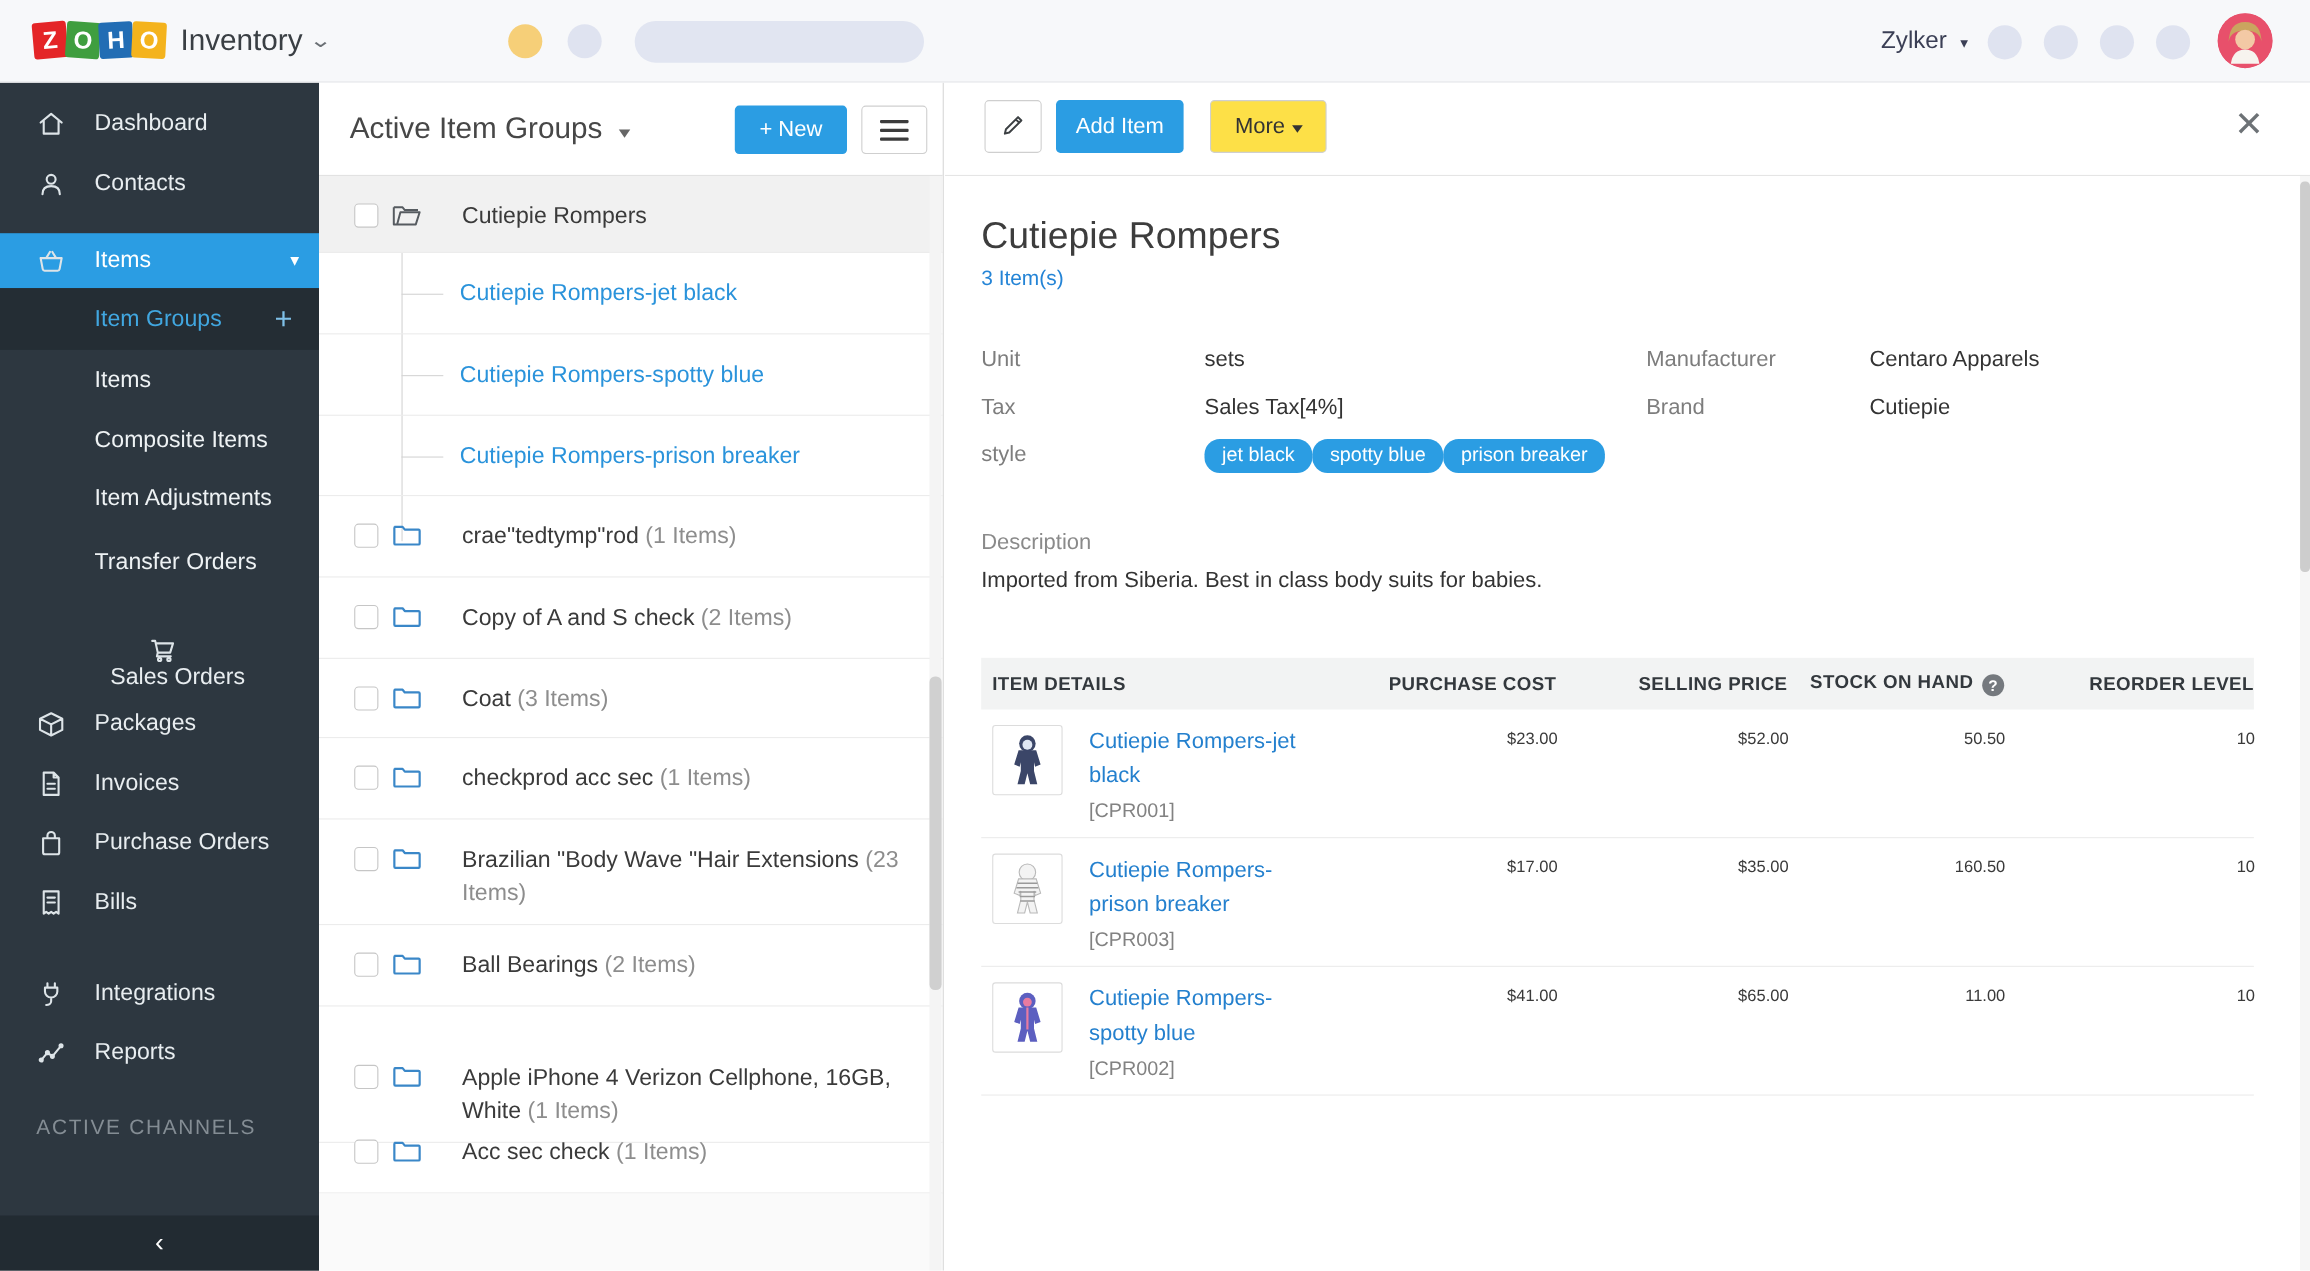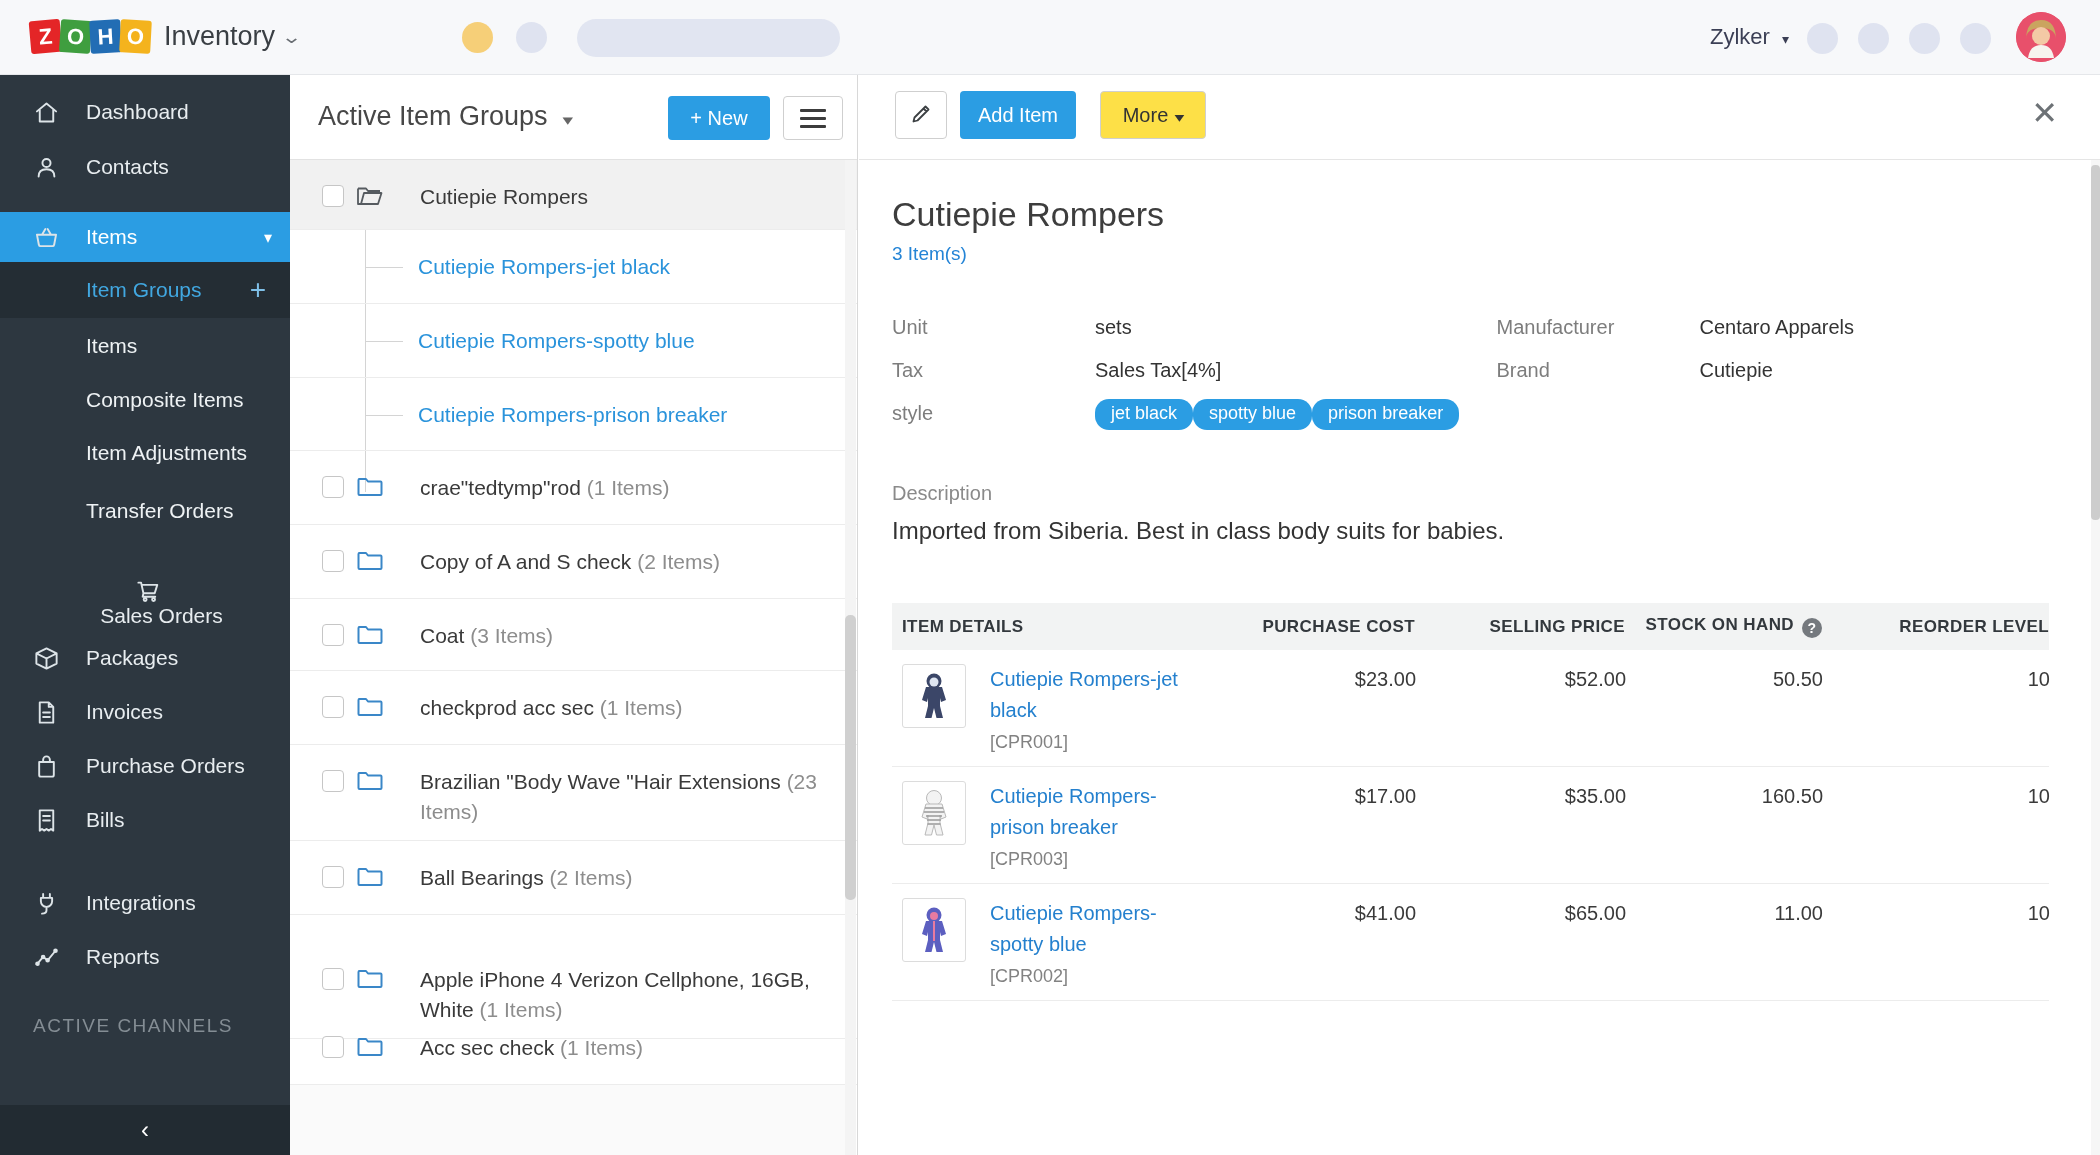--- a/index.html
+++ b/index.html
@@ -92,28 +92,28 @@
   .fcol { display:flex; flex-direction:column; }
   .fcol-left { width:605px; }
   .fcol-right { width:552px; }
   .frow { display:flex; min-height:43px; align-items:flex-start; }
   .flabel { width:203px; flex:0 0 203px; color:#7d7d7d; font-size:20px; padding-top:3px; }
   .fvalue { color:#333; font-size:20px; padding-top:3px; }
   .chips { display:flex; }
   .chip { background:#2b9de3; color:#fff; font-size:18px; border-radius:14px; padding:4px 16px 6px; white-space:nowrap; }
 
   #desc-label { margin-top:40px; color:#8a8a8a; font-size:20px; }
-  #desc-text { margin-top:12px; color:#333; font-size:24px; }
+  #desc-text { margin-top:12px; color:#333; font-size:20px; }
 
   #item-table { margin-top:58px; width:1157px; }
   .t-head { display:flex; background:#f2f3f3; height:47px; align-items:center;
             font-size:17px; font-weight:bold; color:#33383d; letter-spacing:.4px; }
   .t-row { display:flex; border-bottom:1px solid #ececec; min-height:117px; align-items:flex-start; }
   .c-details { flex:1 1 auto; display:flex; padding-left:10px; }
-  .c-num { text-align:right; font-size:20px; color:#3a3a3a; }
+  .c-num { text-align:right; font-size:15px; color:#3a3a3a; }
   .c-purchase { width:210px; flex:0 0 210px; }
   .c-selling  { width:210px; flex:0 0 210px; }
   .c-stock    { width:197px; flex:0 0 197px; }
   .c-reorder  { width:227px; flex:0 0 227px; }
   .t-head .c-num { font-size:17px; color:#33383d; }
   .t-row .c-num { padding-top:18px; }
   .t-row .c-details { padding-top:14px; }
   .q-badge { display:inline-block; width:20px; height:20px; border-radius:50%; background:#75797e;
              color:#fff; font-size:14px; line-height:20px; text-align:center; margin-left:8px;
              vertical-align:-3px; cursor:pointer; }

